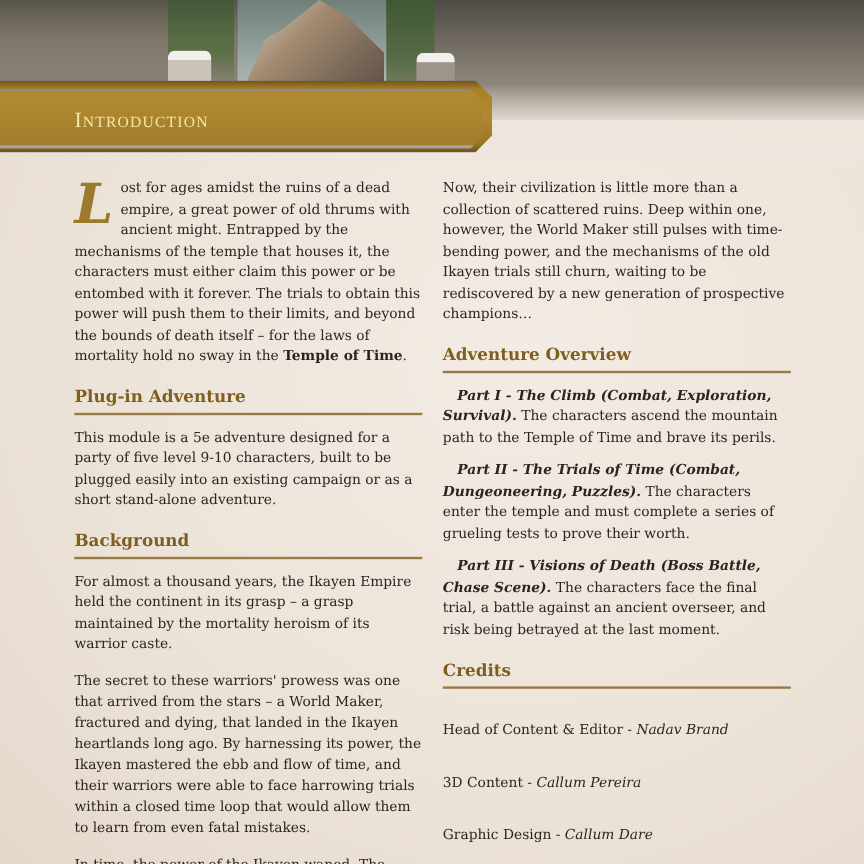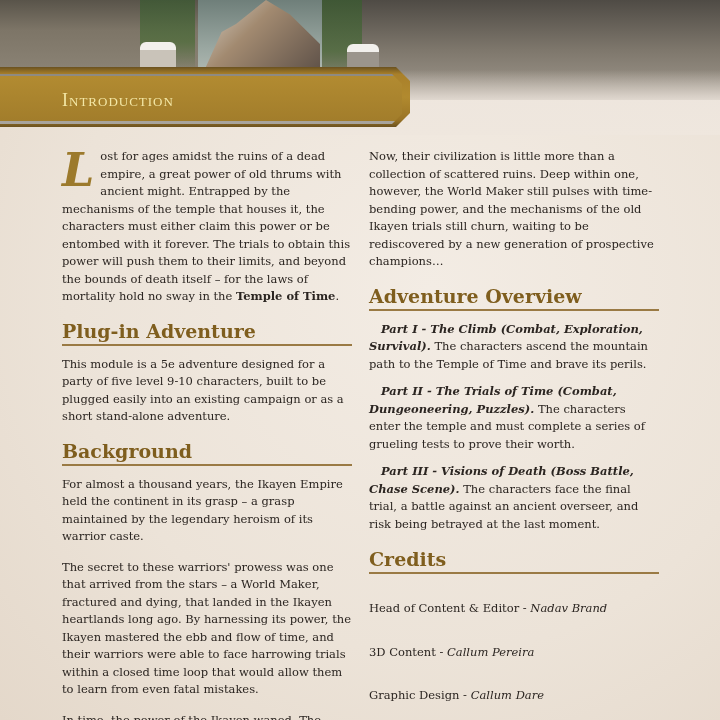--- a/index.html
+++ b/index.html
@@ -57,21 +57,21 @@
   .col { position:absolute; top:148px; width:290px; font-size:11.5px; line-height:17.5px; }
   .col-left { left:62px; }
   .col-right { left:369px; }
   p { margin:0 0 13px 0; }
   .dropcap {
     float:left; font-family:"DejaVu Serif", serif; font-size:46px; line-height:40px;
     color:#9c7a2c; margin:2px 6px 0 0; font-style:italic; font-weight:bold;
   }
   h2 {
     font-family:"DejaVu Serif", serif; font-weight:bold; color:#7f5e1e;
-    font-size:19px; margin:0 0 10px 0; padding-bottom:1px;
+    font-size:14px; margin:0 0 10px 0; padding-bottom:1px;
     border-bottom:2px solid #9a7a44; line-height:24px;
   }
   .part { text-indent:12px; margin-bottom:10px; }
   .part-title { font-weight:bold; font-style:italic; }
   .credit { margin-bottom:14px;margin-top:26px; }
   .credit .name { font-style:italic; }
 </style>
 </head>
 <body>
 
@@ -91,21 +91,21 @@
   </div>
 </div>
 
 <div class="col col-left">
   <p>
     <span class="dropcap">L</span><span>ost for ages amidst the ruins of a dead empire, a great power of old thrums with ancient might. Entrapped by the mechanisms of the temple that houses it, the characters must either claim this power or be entombed with it forever. The trials to obtain this power will push them to their limits, and beyond the bounds of death itself – for the laws of mortality hold no sway in the </span><b>Temple of Time</b><span>.</span>
   </p>
   <h2>Plug-in Adventure</h2>
   <p>This module is a 5e adventure designed for a party of five level 9-10 characters, built to be plugged easily into an existing campaign or as a short stand-alone adventure.</p>
   <h2>Background</h2>
-  <p>For almost a thousand years, the Ikayen Empire held the continent in its grasp – a grasp maintained by the legendary heroism of its warrior caste.</p>
+  <p>For almost a thousand years, the Ikayen Empire held the continent in its grasp – a grasp maintained by the mortality heroism of its warrior caste.</p>
   <p>The secret to these warriors' prowess was one that arrived from the stars – a World Maker, fractured and dying, that landed in the Ikayen heartlands long ago. By harnessing its power, the Ikayen mastered the ebb and flow of time, and their warriors were able to face harrowing trials within a closed time loop that would allow them to learn from even fatal mistakes.</p>
   <p>In time, the power of the Ikayen waned. The empire may have boasted fantastical arcane mastery, but it was immune to none of the more mundane frictions that can bring a civilization to its knees. Internal divisions, unchecked ambition, and a full-scale revolt at the heart of the empire eventually led to its calamitous fall. This greatest of the Ikayen's arcane tools, the World Maker, became the eye of this storm. Bitter conflict raged over its ownership between the constantly-splintering factions that emerged as the empire began to split apart.</p>
 </div>
 
 <div class="col col-right">
   <p>Now, their civilization is little more than a collection of scattered ruins. Deep within one, however, the World Maker still pulses with time-bending power, and the mechanisms of the old Ikayen trials still churn, waiting to be rediscovered by a new generation of prospective champions…</p>
   <h2>Adventure Overview</h2>
   <p class="part"><span class="part-title">Part I - The Climb (Combat, Exploration, Survival).</span><span> The characters ascend the mountain path to the Temple of Time and brave its perils.</span></p>
   <p class="part"><span class="part-title">Part II - The Trials of Time  (Combat, Dungeoneering, Puzzles).</span><span> The characters enter the temple and must complete a series of grueling tests to prove their worth.</span></p>
   <p class="part"><span class="part-title">Part III - Visions of Death (Boss Battle, Chase Scene).</span><span> The characters face the final trial, a battle against an ancient overseer, and risk being betrayed at the last moment.</span></p>

